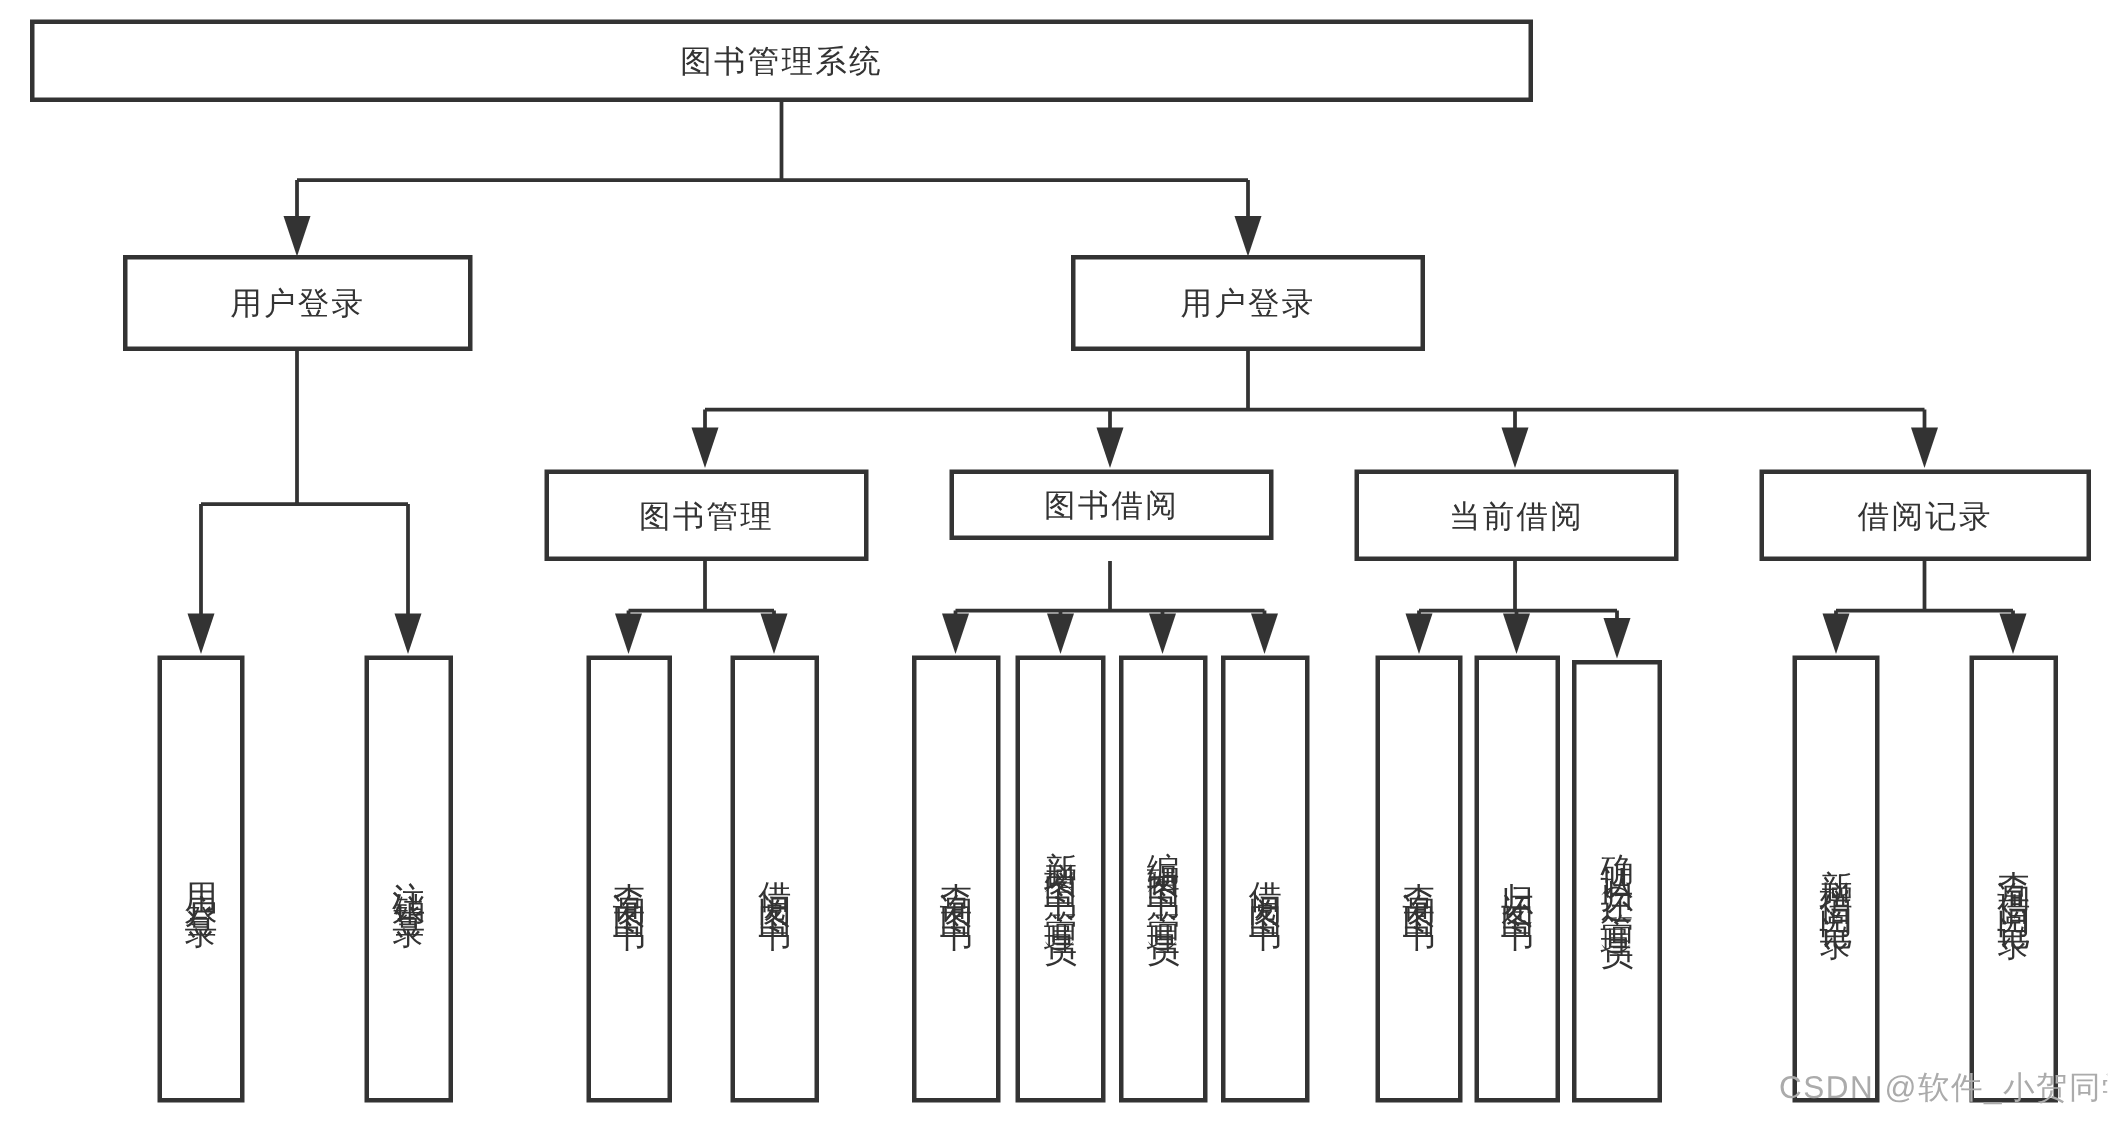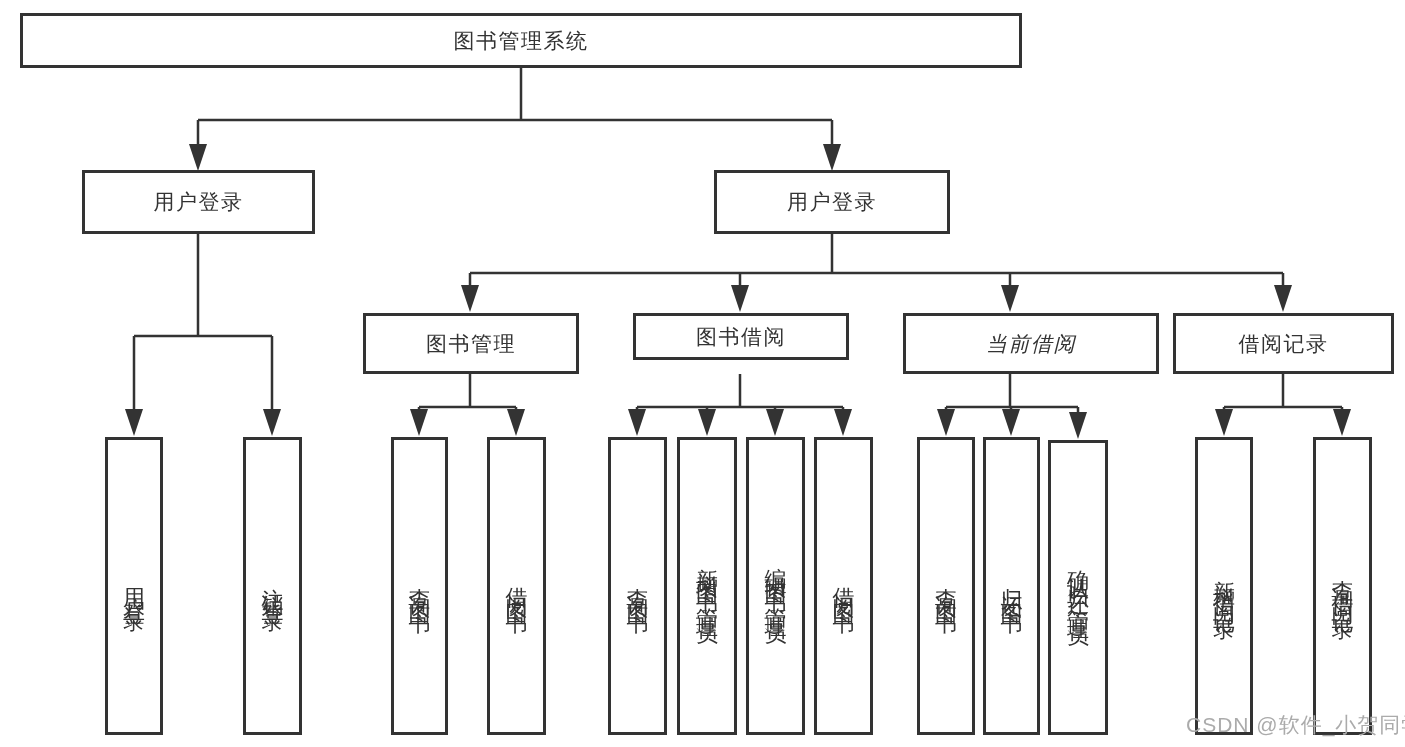--- a/index.html
+++ b/index.html
@@ -82,21 +82,21 @@
     </g>
   </svg>
 
   <div class="box hbox" style="left:20px; top:13px; width:1002px; height:55px;">图书管理系统</div>
 
   <div class="box hbox" style="left:82px; top:170px; width:233px; height:64px;">用户登录</div>
   <div class="box hbox" style="left:714px; top:170px; width:236px; height:64px;">用户登录</div>
 
   <div class="box hbox" style="left:363px; top:313px; width:216px; height:61px;">图书管理</div>
   <div class="box hbox" style="left:633px; top:313px; width:216px; height:47px;">图书借阅</div>
-  <div class="box hbox" style="left:903px; top:313px; width:256px; height:61px;font-style:italic;">当前借阅</div>
+  <div class="box hbox" style="left:903px; top:313px; width:216px; height:61px;">当前借阅</div>
   <div class="box hbox" style="left:1173px; top:313px; width:221px; height:61px;">借阅记录</div>
 
   <div class="box vbox" style="left:105px; width:58px;">
     <span class="vtext">用户登录</span>
   </div>
   <div class="box vbox" style="left:243px; width:59px;">
     <span class="vtext">注销登录</span>
   </div>
 
   <div class="box vbox" style="left:391px; width:57px;">

